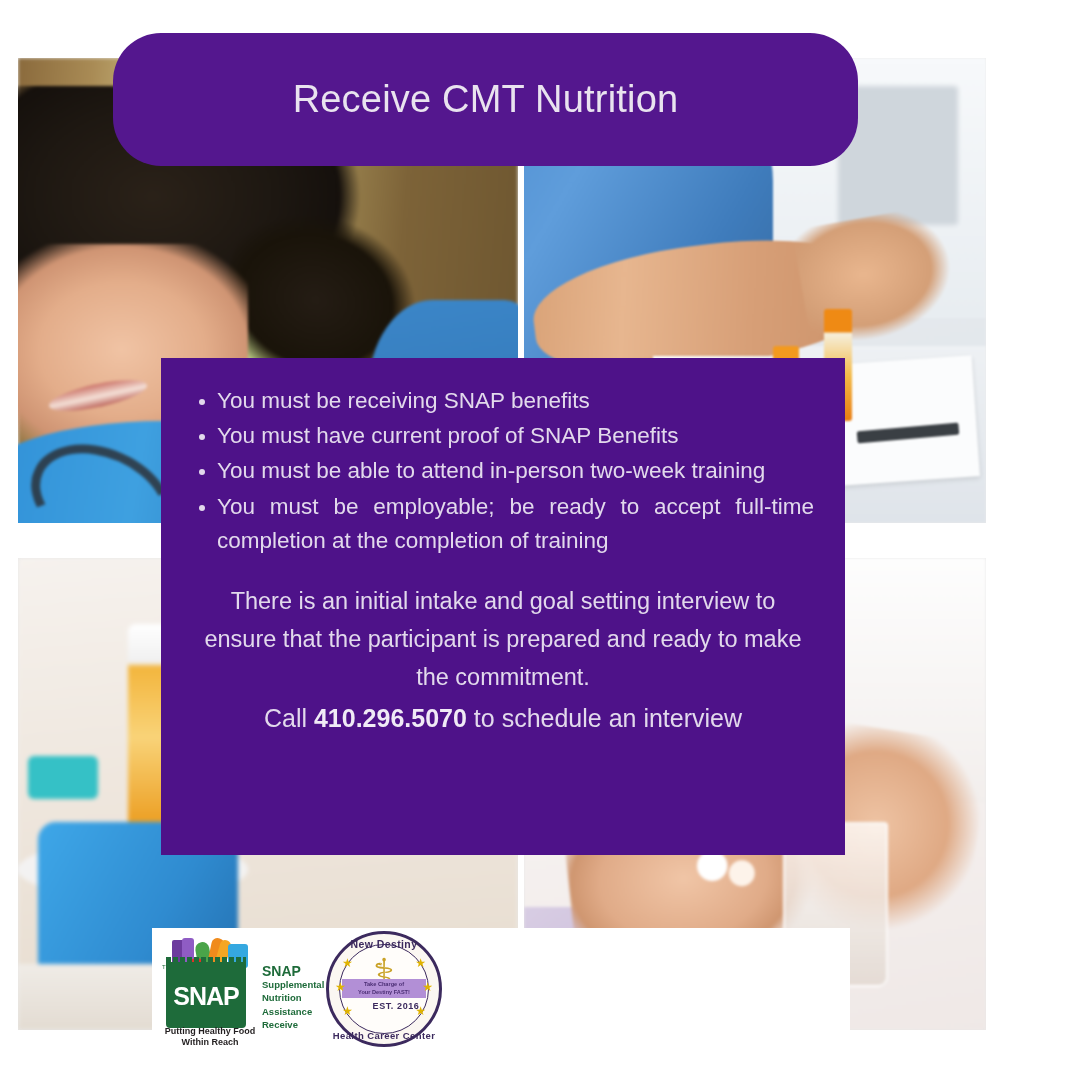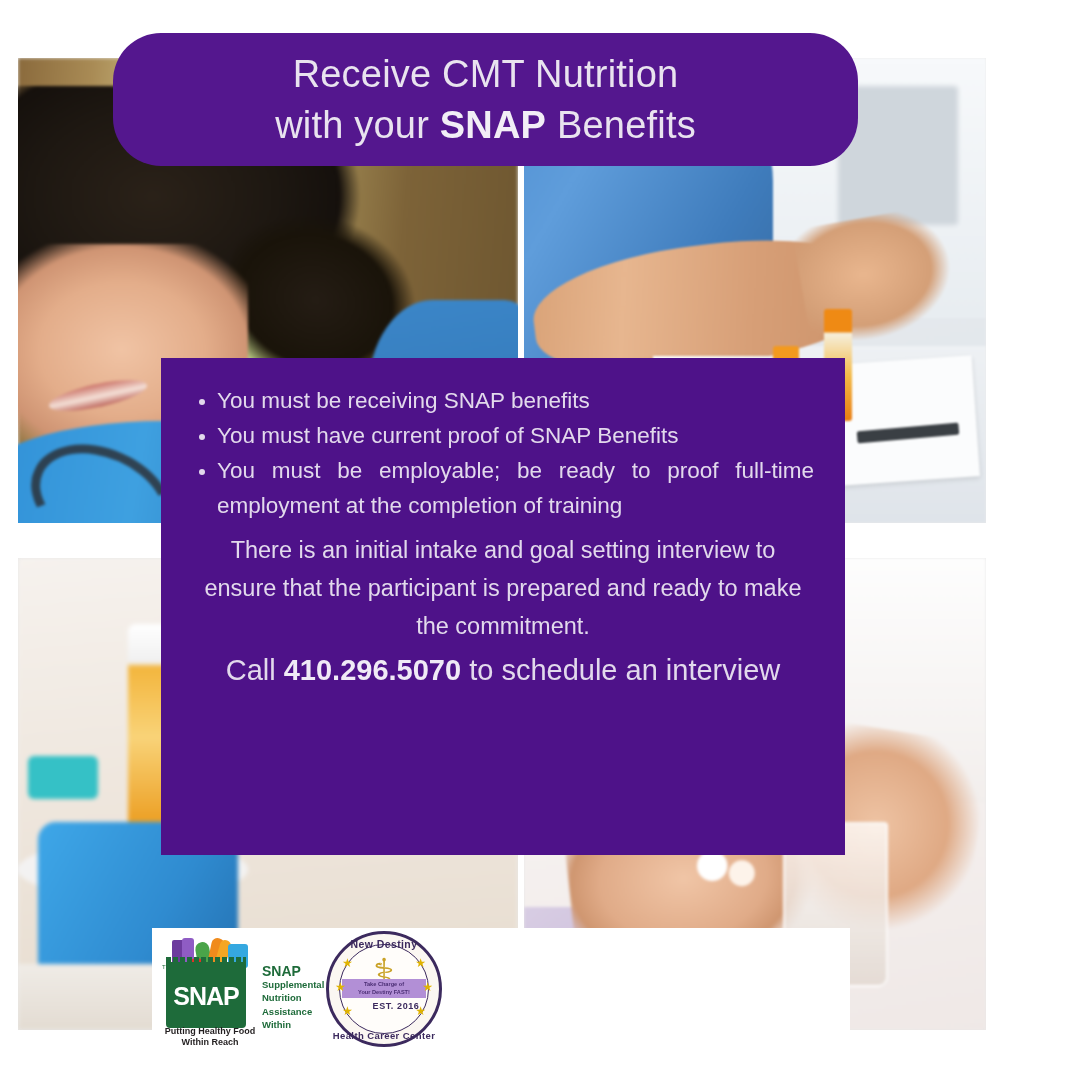--- a/index.html
+++ b/index.html
@@ -156,24 +156,24 @@
     position:relative;color:#e2d9ec;font-size:22.5px;line-height:1.52;
     padding-left:24px;margin:0 0 1px 0;
   }
   #content-box li.justify{text-align:justify;text-align-last:left;padding-right:6px;}
   #content-box li:before{
     content:"";position:absolute;left:6px;top:15px;
     width:6px;height:6px;border-radius:50%;background:#e2d9ec;
   }
   #content-box .para{
     color:#e2d9ec;font-size:23.5px;line-height:1.62;text-align:center;
-    margin:8px 34px 0 34px;
+    margin:24px 34px 0 34px;
   }
   #content-box .callline{
-    color:#e2d9ec;font-size:29px;line-height:1.6;text-align:center;margin:2px 24px 0 24px;
+    color:#e2d9ec;font-size:25px;line-height:1.6;text-align:center;margin:2px 24px 0 24px;
   }
   #content-box .callline b{font-weight:bold;color:#f0eaf6;}
 
   
   #footer-bar{
     position:absolute;left:152px;top:928px;width:698px;height:122px;
     background:#ffffff;z-index:7;display:flex;align-items:center;
   }
   #footer-text{
     flex:1;text-align:center;color:#231f20;font-weight:bold;
@@ -307,29 +307,29 @@
       <div class="lavender"></div>
       <div class="hand1"></div>
       <div class="hand2"></div>
       <div class="pills"></div>
       <div class="glass"></div>
     </div>
   </div>
 
   <div id="header-banner">
     <div class="line l1">Receive CMT Nutrition</div>
-    <div class="line l2"><span>with your </span><b>SNAP</b><span> Benefits</span></div>
   </div>
 
   <div id="content-box">
 
     <ul>
       <li>You must be receiving SNAP benefits</li>
       <li>You must have current proof of SNAP Benefits</li>
-      <li class="justify">You must be employable; be ready to proof full-time employment at the completion of training</li>
+      <li>You must be able to attend in-person two-week training</li>
+      <li class="justify">You must be employable; be ready to accept full-time completion at the completion of training</li>
     </ul>
 
     <div class="para">There is an initial intake and goal setting interview to ensure that the participant is prepared and ready to make the commitment.</div>
 
     <div class="callline"><span>Call </span><b>410.296.5070</b><span> to schedule an interview</span></div>
   </div>
 
   <div id="footer-bar">
 
     <div id="snap-logo">
@@ -347,21 +347,21 @@
       <div class="snap-word">SNAP</div>
       <div class="snap-tag">
         <div>Putting Healthy Food</div>
         <div>Within Reach</div>
       </div>
       <div class="usda-block">
         <div class="usda-title">SNAP</div>
         <div class="usda-line">Supplemental</div>
         <div class="usda-line">Nutrition</div>
         <div class="usda-line">Assistance</div>
-        <div class="usda-line">Within</div>
+        <div class="usda-line">Receive</div>
       </div>
     </div>
 
 
     <div id="nd-seal">
       <div class="seal-outer"></div>
       <div class="seal-inner"></div>
       <div class="seal-arc-top">New Destiny</div>
       <div class="caduceus">⚕</div>
       <div class="ribbon">

